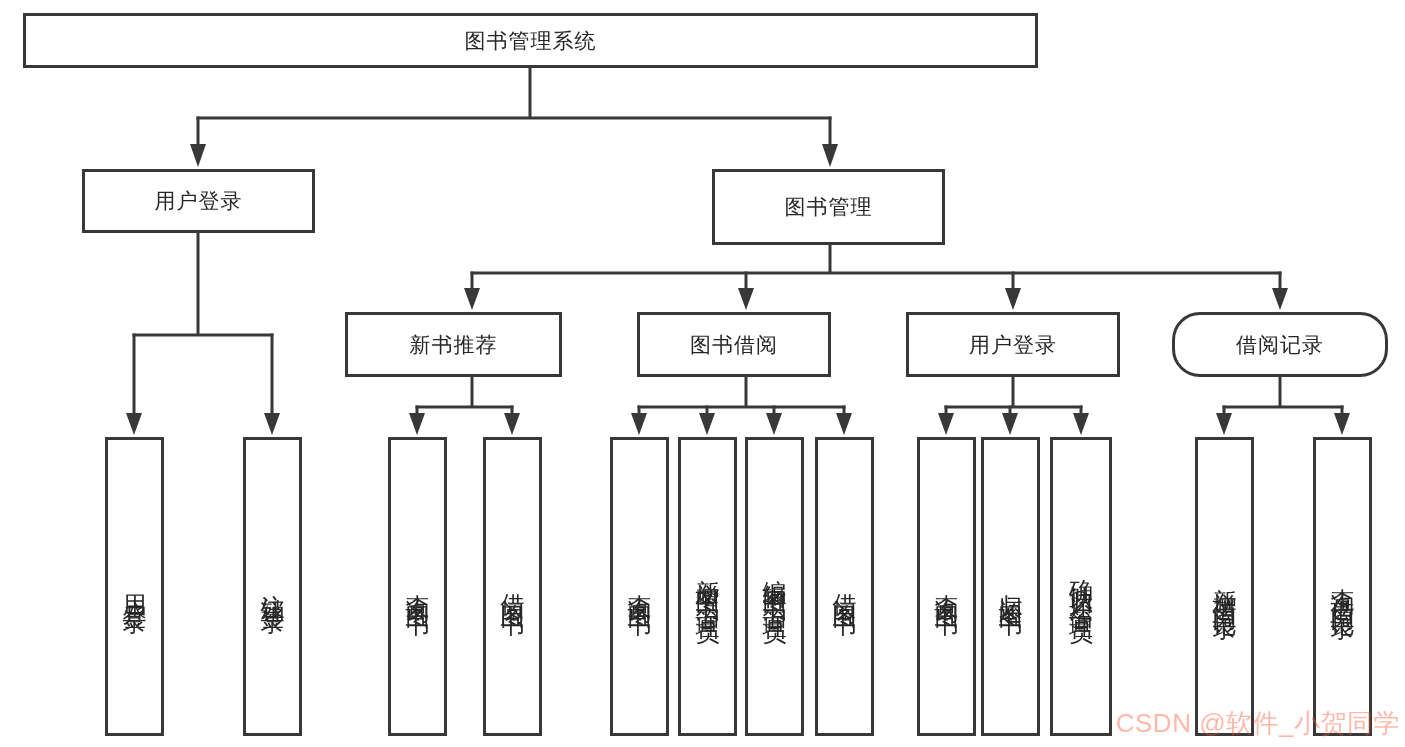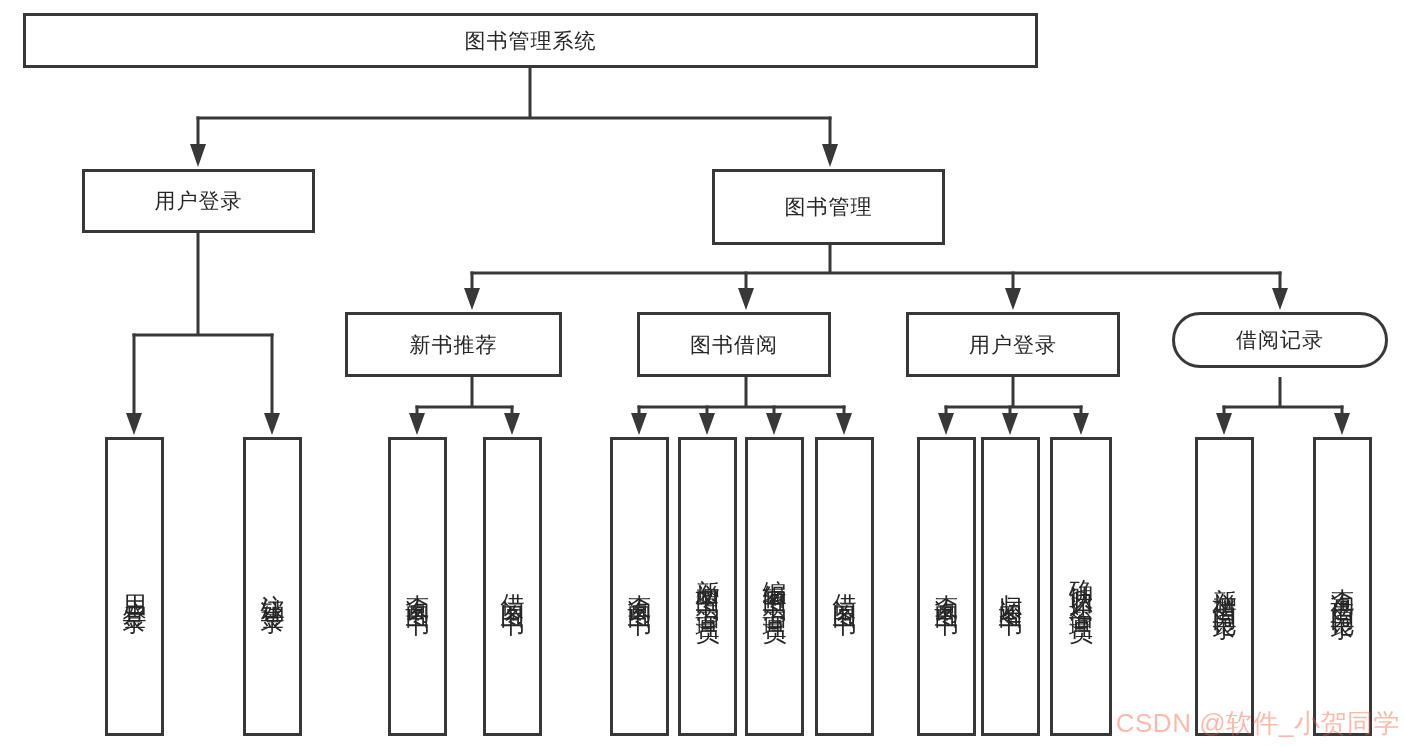--- a/index.html
+++ b/index.html
@@ -107,21 +107,21 @@
   </svg>
 
   <div class="box" style="left:23px;top:13px;width:1015px;height:55px;">图书管理系统</div>
 
   <div class="box" style="left:82px;top:169px;width:233px;height:64px;">用户登录</div>
   <div class="box" style="left:712px;top:169px;width:233px;height:76px;">图书管理</div>
 
   <div class="box" style="left:345px;top:312px;width:217px;height:65px;">新书推荐</div>
   <div class="box" style="left:637px;top:312px;width:194px;height:65px;">图书借阅</div>
   <div class="box" style="left:906px;top:312px;width:214px;height:65px;">用户登录</div>
-  <div class="box" style="left:1172px;top:312px;width:216px;height:56px;border-radius:28px;">借阅记录</div>
+  <div class="box" style="left:1172px;top:312px;width:216px;height:65px;border-radius:28px;">借阅记录</div>
 
   <div class="box leaf" style="left:105px;top:437px;width:59px;height:299px;">
     <span class="vtext">用户登录</span>
   </div>
   <div class="box leaf" style="left:243px;top:437px;width:59px;height:299px;">
     <span class="vtext">注销登录</span>
   </div>
 
   <div class="box leaf" style="left:388px;top:437px;width:59px;height:299px;">
     <span class="vtext">查询图书</span>

